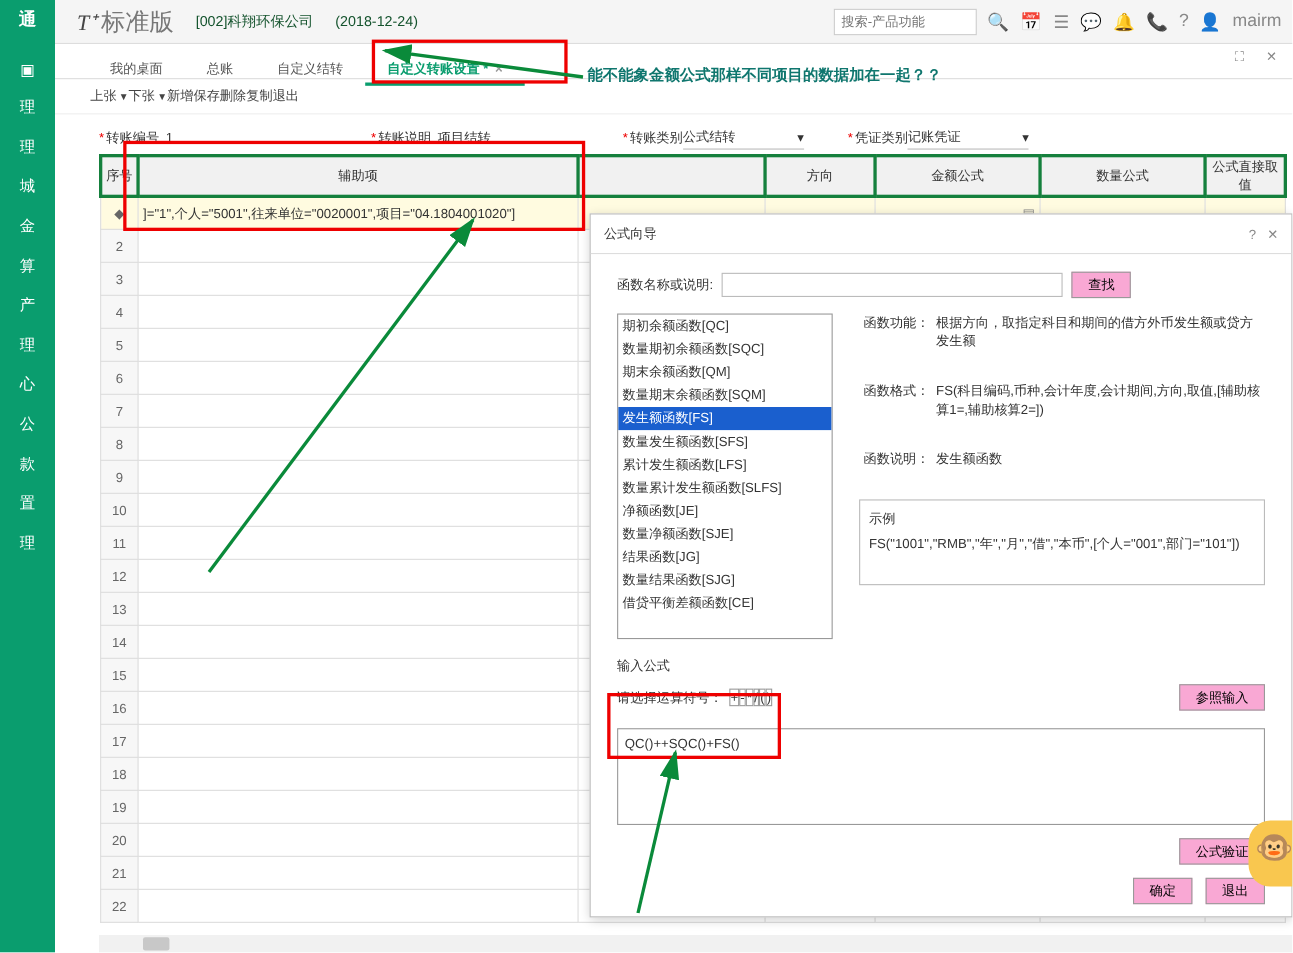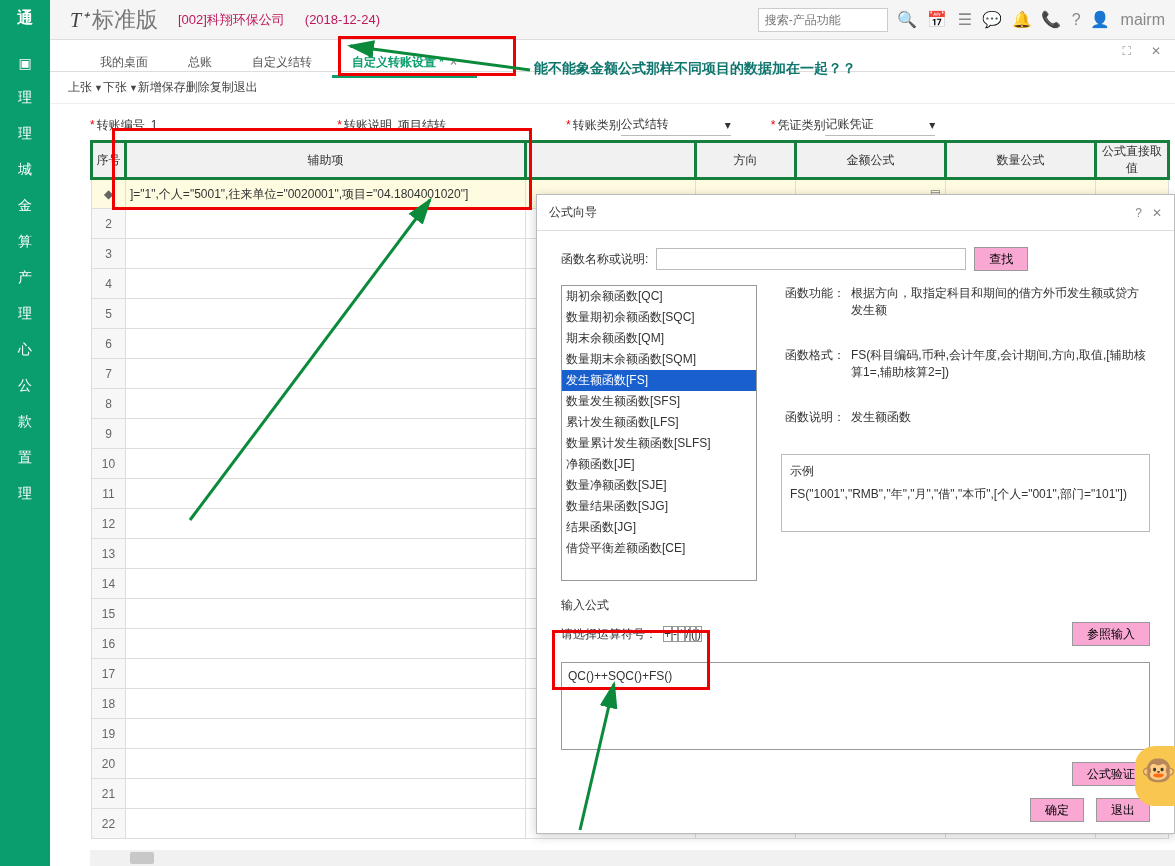--- a/index.html
+++ b/index.html
@@ -3,30 +3,30 @@
 <meta charset="utf-8">
 <style>
 * { margin:0; padding:0; box-sizing:border-box; font-family:"Microsoft YaHei",Arial,sans-serif; font-size:12px; }
 body { background:#fff; color:#333; overflow:hidden; width:1175px; height:866px; position:relative; }
 .leftnav { position:absolute; left:0; top:0; width:50px; height:866px; background:#0a9d6e; color:#fff; text-align:center; }
 .leftnav .logo { font-size:16px; padding:8px 0; font-weight:bold; }
 .leftnav .ic { margin:18px 4px; font-size:14px; }
 .topbar { position:absolute; left:50px; top:0; right:0; height:40px; background:#f5f5f5; border-bottom:1px solid #ddd; display:flex; align-items:center; }
 .brand { font-family:Georgia,serif; font-style:italic; font-size:20px; color:#444; margin-left:20px; }
 .edition { font-size:22px; color:#777; margin-left:4px; }
-.company { margin-left:20px; color:#be185d; font-size:13px; }
+.company { margin-left:20px; color:#14532d; font-size:13px; }
 .toptools { margin-left:auto; display:flex; align-items:center; gap:10px; margin-right:10px; }
 .searchbox { width:130px; height:24px; border:1px solid #ccc; background:#fff; padding:0 6px; color:#999; }
 .toptools span { color:#888; font-size:16px; }
 .tabsbar { position:absolute; left:50px; top:40px; right:0; height:32px; background:#fff; border-bottom:1px solid #ddd; display:flex; align-items:flex-end; padding-left:30px; }
 .tab { padding:6px 20px; color:#555; }
 .tab.active { color:#0a9d6e; border-bottom:3px solid #0a9d6e; font-weight:bold; }
 .tab .x { margin-left:6px; color:#999; }
 .winbtns { position:absolute; right:14px; top:44px; display:flex; gap:20px; color:#888; font-size:16px; }
-.toolbar { position:absolute; left:50px; top:72px; right:0; height:32px; display:flex; align-items:center; padding-left:18px; gap:24px; border-bottom:1px solid #eee; }
+.toolbar { position:absolute; left:50px; top:72px; right:0; height:32px; display:flex; align-items:center; padding-left:32px; gap:24px; border-bottom:1px solid #eee; }
 .toolbar .itm { color:#444; }
 .toolbar .itm .caret { font-size:9px; margin-left:2px; }
 .annot { position:absolute; left:534px; top:60px; color:#0f766e; font-size:14px; font-weight:bold; }
 .formrow { position:absolute; left:90px; top:114px; display:flex; align-items:center; gap:0; }
 .flabel { color:#333; }
 .flabel .star { color:#e00; margin-right:2px; }
 .fval { margin-right:60px; }
 .fsel { display:inline-flex; align-items:center; border-bottom:1px solid #bbb; width:110px; justify-content:space-between; padding:2px 0; margin-right:40px; }
 .tablewrap { position:absolute; left:90px; top:140px; right:0; }
 table.grid { border-collapse:collapse; width:1080px; }
@@ -376,22 +376,22 @@
           <div>期初余额函数[QC]</div>
           <div>数量期初余额函数[SQC]</div>
           <div>期末余额函数[QM]</div>
           <div>数量期末余额函数[SQM]</div>
           <div class="sel">发生额函数[FS]</div>
           <div>数量发生额函数[SFS]</div>
           <div>累计发生额函数[LFS]</div>
           <div>数量累计发生额函数[SLFS]</div>
           <div>净额函数[JE]</div>
           <div>数量净额函数[SJE]</div>
+          <div>结果函数[JG]</div>
           <div>数量结果函数[SJG]</div>
-          <div>结果函数[JG]</div>
           <div>借贷平衡差额函数[CE]</div>
         </div>
       <div class="fninfo">
         <div class="pair">
             <div class="k">函数功能：</div>
             <div class="v">根据方向，取指定科目和期间的借方外币发生额或贷方发生额</div>
           </div>
         <div class="pair">
             <div class="k">函数格式：</div>
             <div class="v">FS(科目编码,币种,会计年度,会计期间,方向,取值,[辅助核算1=,辅助核算2=])</div>

